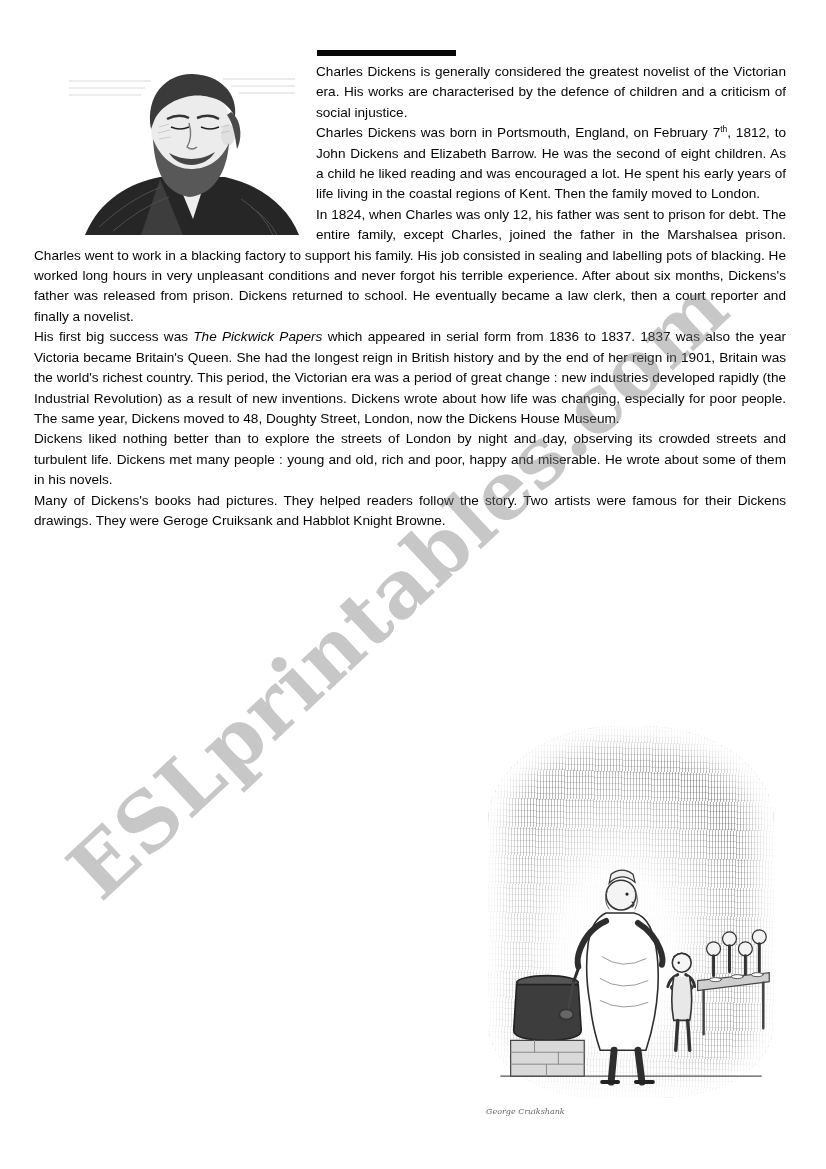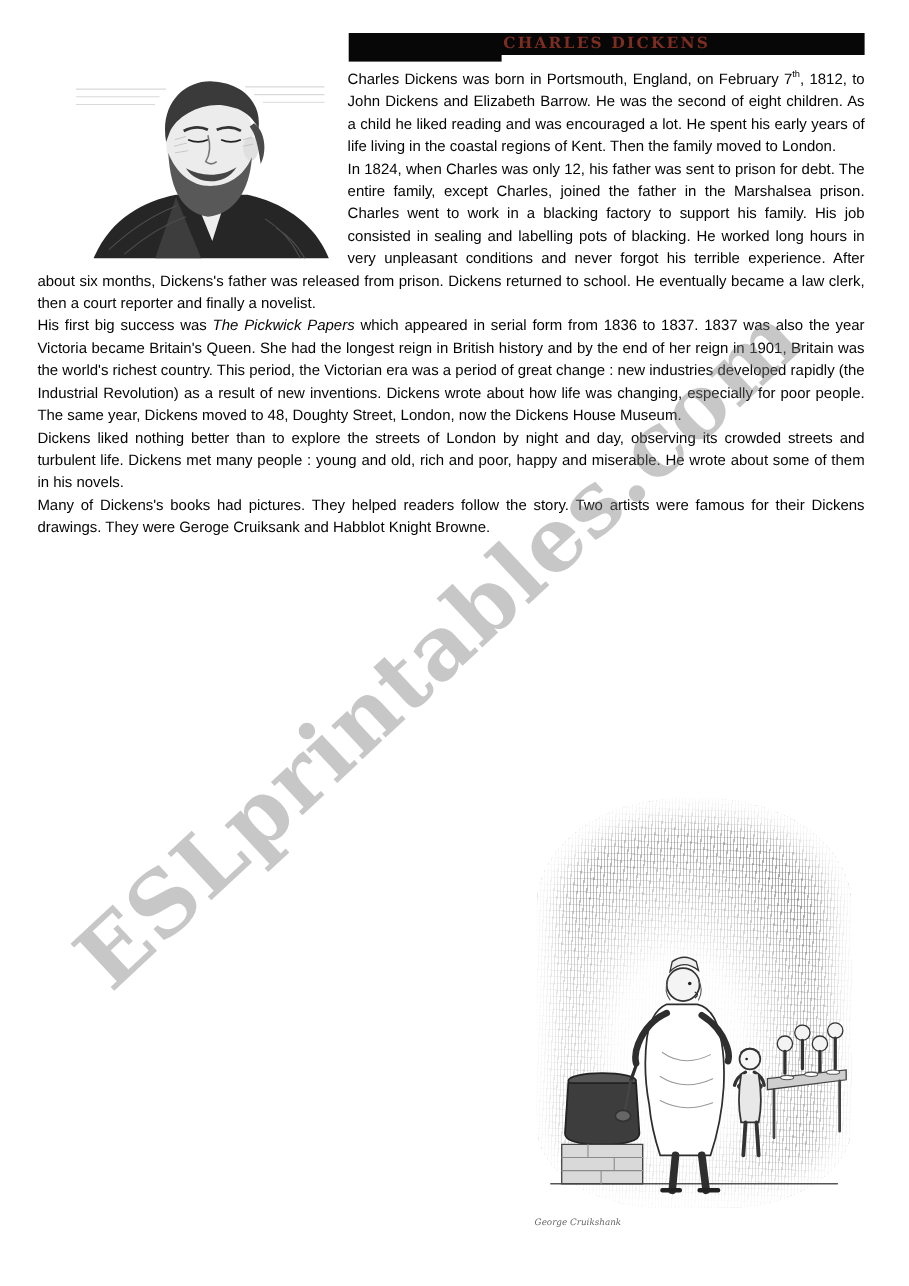--- a/index.html
+++ b/index.html
@@ -105,23 +105,20 @@
     font-style: italic;
     font-size: 8px;
     color: #666666;
   }
 </style>
 </head>
 <body>
 
 <div class="page">
 
-  <div class="header-bar">
-    <span class="header-title">CHARLES DICKENS</span>
-  </div>
   <div class="header-bar-tail"></div>
 
   <div class="portrait">
     <svg viewBox="0 0 253 178">
 
       <g stroke="#d9d9d9" stroke-width="1" fill="none">
         <path d="M14 24 H96 M14 31 H90 M14 38 H86 M168 22 H240 M176 29 H240 M184 36 H240"></path>
       </g>
 
       <path d="M30 178 C45 142 75 126 105 120 L170 120 C205 128 232 148 244 178 Z" fill="#262626" stroke="none"></path>
@@ -150,20 +147,21 @@
       </g>
 
       <g stroke="#4d4d4d" stroke-width="1" fill="none">
         <path d="M44 170 q30 -28 62 -40 M58 174 q28 -24 56 -34 M196 150 q18 12 26 28 M186 142 q22 14 32 36"></path>
       </g>
     </svg>
   </div>
 
   <div class="article">
     <div class="portrait-spacer"></div>
+  <p><span>Charles Dickens is generally considered the greatest novelist of the Victorian era. His works are characterised by the defence of children and a criticism of social injustice.</span></p>
       <p><span>Charles Dickens was born in Portsmouth, England, on February 7</span><sup>th</sup><span>, 1812, to John Dickens and Elizabeth Barrow. He was the second of eight children. As a child he liked reading and was encouraged a lot. He spent his early years of life living in the coastal regions of Kent. Then the family moved to London.</span></p>
       <p><span>In 1824, when Charles was only 12, his father was sent to prison for debt. The entire family, except Charles, joined the father in the Marshalsea prison. Charles went to  work in a blacking factory to support his family.  His job consisted in sealing and labelling pots of blacking. He worked long hours in very unpleasant conditions and never forgot his terrible experience. After about six months, Dickens's father was released from prison. Dickens returned to school. He eventually became a law clerk, then a court reporter and finally a novelist.</span></p>
       <p><span>His first big success was </span><i>The Pickwick Papers</i><span> which appeared in serial form from 1836 to 1837. 1837 was also the year Victoria became Britain's Queen. She had the longest reign in British history and by the end of her reign in 1901, Britain was the world's richest country. This period, the Victorian era was a period of great change : new industries developed rapidly (the Industrial Revolution) as a result of new inventions. Dickens wrote about how life was changing, especially for poor people. The same year, Dickens moved to 48, Doughty Street, London, now the Dickens House Museum.</span></p>
       <p><span>Dickens liked nothing better than to explore the streets of London by night and day, observing its crowded streets and turbulent life. Dickens met many people : young and old, rich and poor, happy and miserable. He wrote about some of them in his novels.</span></p>
       <p><span>Many of Dickens's books had pictures. They helped readers follow the story. Two artists were famous for their Dickens drawings. They were Geroge Cruiksank and Habblot Knight Browne.</span></p>
     </div>
 
   <div class="watermark">ESLprintables.com</div>
 
   <div class="illustration">

